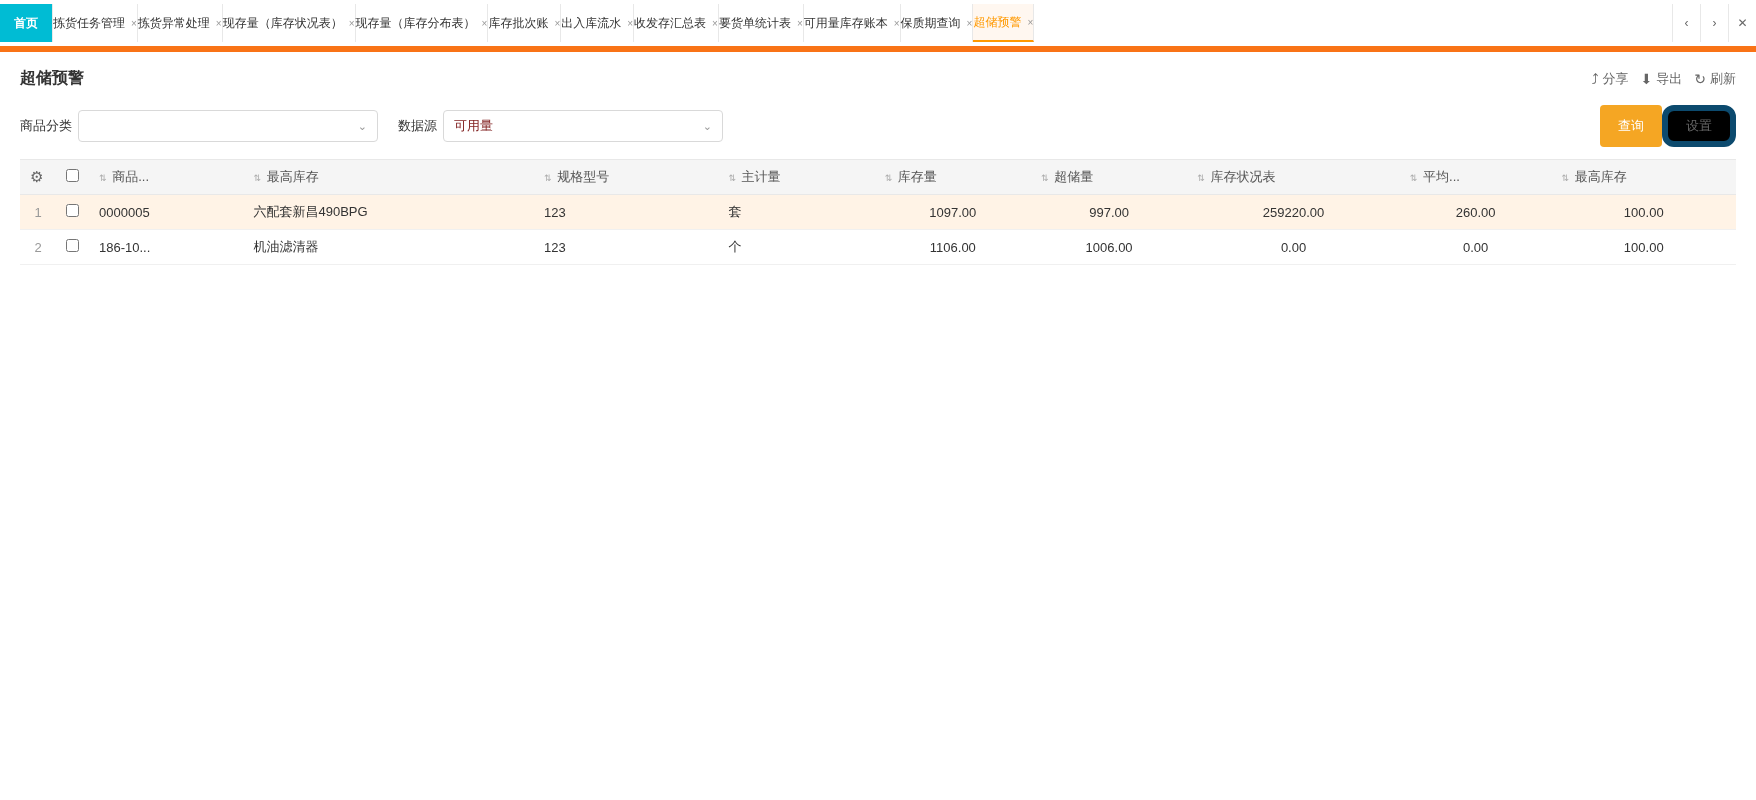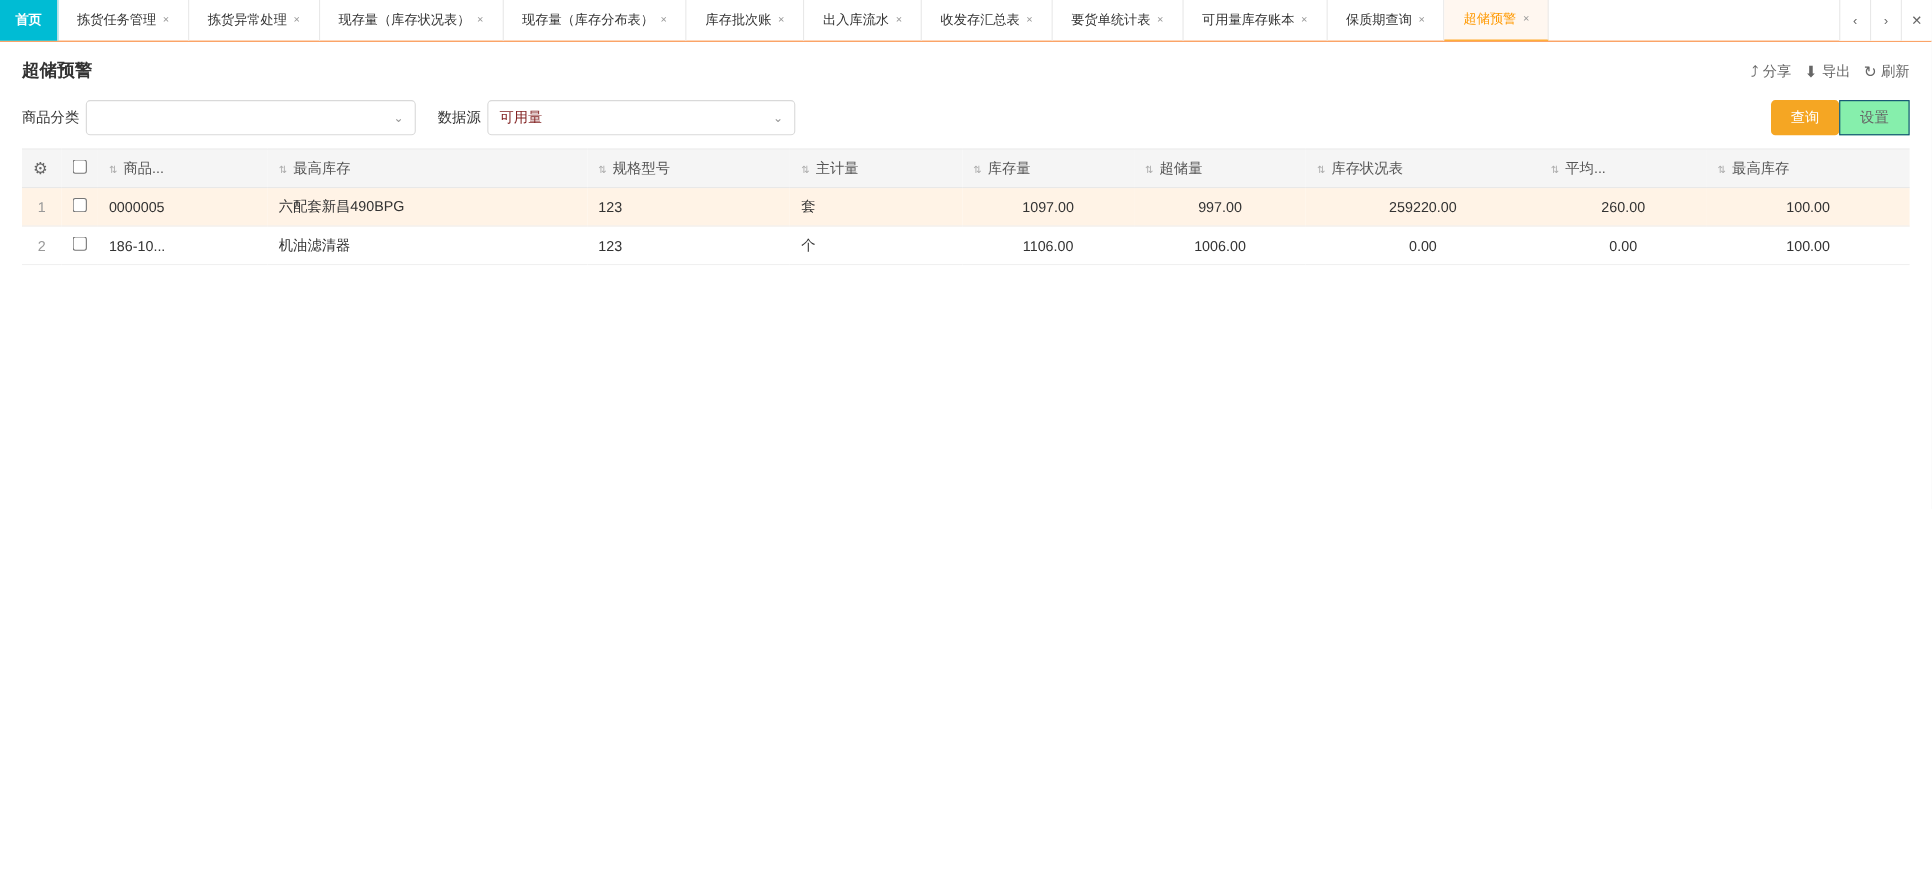--- a/index.html
+++ b/index.html
@@ -3,28 +3,28 @@
   <meta charset="utf-8">
   <style>
     * { box-sizing: border-box; margin: 0; padding: 0; }
     body { font-family: "Microsoft YaHei", Arial, sans-serif; font-size: 13px; background: #f5f5f5; color: #333; }
 
     
     .top-nav {
       display: flex;
       align-items: center;
       background: #fff;
-      border-bottom: 1px solid #f97316;
-      height: 38px;
+      border-bottom: 6px solid #f97316;
+      height: 52px;
       overflow: hidden;
     }
     .nav-tab {
       display: inline-flex;
       align-items: center;
-      padding: 0 17px;
+      padding: 0 0;
       height: 38px;
       font-size: 12px;
       color: #333;
       cursor: pointer;
       white-space: nowrap;
       border-right: 1px solid #e8e8e8;
       gap: 4px;
     }
     .nav-tab.home {
       background: #00bcd4;
@@ -145,24 +145,24 @@
     .btn-query {
       background: #f5a623;
       color: #fff;
       border: none;
       border-radius: 4px;
       padding: 6px 18px;
       cursor: pointer;
       font-size: 13px;
     }
     .btn-settings {
-      background: #86efac;
+      background: #000000;
       color: #666;
-      border: 1px solid #0c4a6e;
-      border-radius: 0;
+      border: 6px solid #0c4a6e;
+      border-radius: 12px;
       padding: 6px 18px;
       cursor: pointer;
       font-size: 13px;
     }
 
     
     .data-table {
       width: 100%;
       border-collapse: collapse;
       font-size: 13px;

